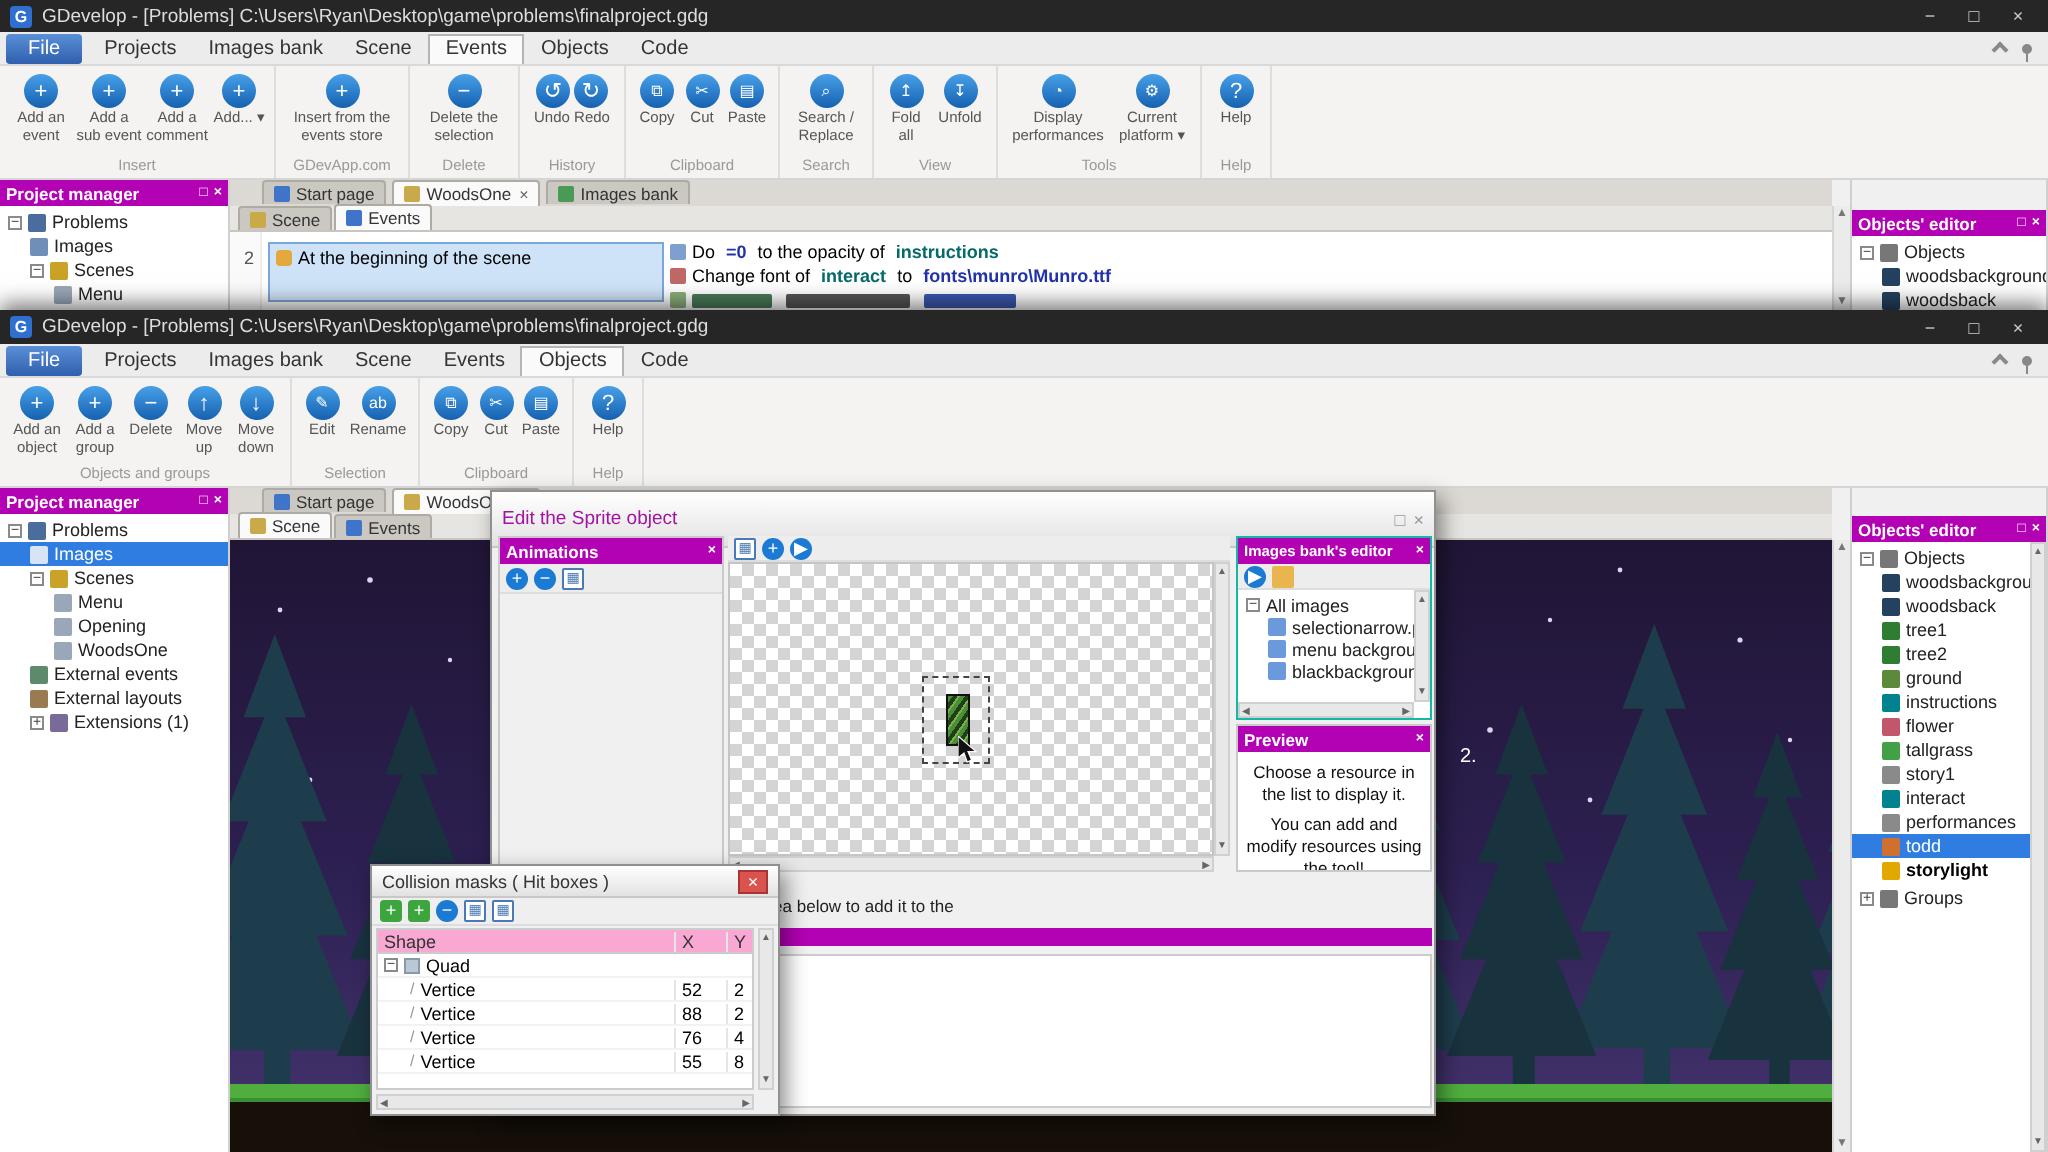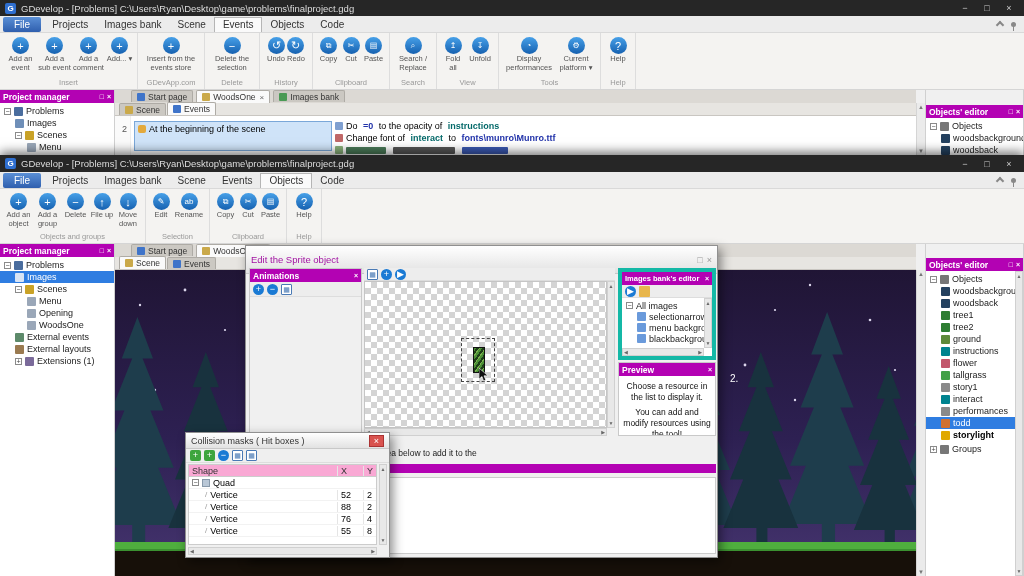--- a/index.html
+++ b/index.html
@@ -385,21 +385,21 @@
         <div class="rbtn" style="width:27px">
             <span class="ric">+</span>
             <span class="lab">Add a group</span>
           </div>
         <div class="rbtn" style="width:27px">
             <span class="ric">−</span>
             <span class="lab">Delete</span>
           </div>
         <div class="rbtn" style="width:24px">
             <span class="ric">↑</span>
-            <span class="lab">File up</span>
+            <span class="lab">Move up</span>
           </div>
         <div class="rbtn" style="width:26px">
             <span class="ric">↓</span>
             <span class="lab">Move down</span>
           </div>
       </div>
       <div class="glab">Objects and groups</div>
     </div>
     <div class="rgroup">
       <div class="rrow">
@@ -698,21 +698,21 @@
     </div>
     <div class="sbv" style="left:361px;top:35px;height:147px">
         <span>▲</span>
         <span>▼</span>
       </div>
     <div class="sbh" style="left:118px;top:182px;width:243px">
         <span>◀</span>
         <span>▶</span>
       </div>
 
-    <div class="panel" style="left:372px;top:22px;width:98px;height:92px;border:4px solid #14b8a6">
+    <div class="panel" style="left:372px;top:22px;width:98px;height:92px;border:1px solid #14b8a6">
       <div class="phead" style="font-size:7.5px">
           <span>Images bank's editor</span>
         <span class="phbtns">
             <span class="phb">×</span>
           </span>
         </div>
       <div style="height:13px;background:#ededed;border-bottom:1px solid #ddd;display:flex;align-items:center;gap:3px;padding:0 3px">
         <span class="mic">▶</span>
         <span class="mic yel"></span>
       </div>

